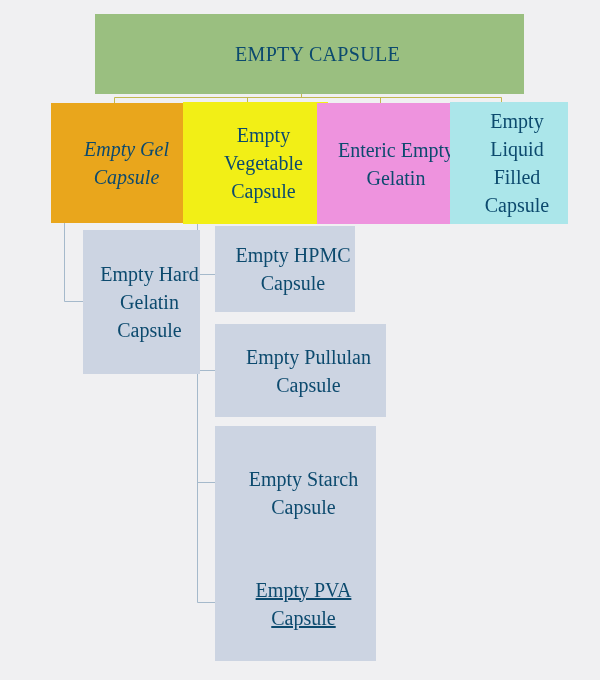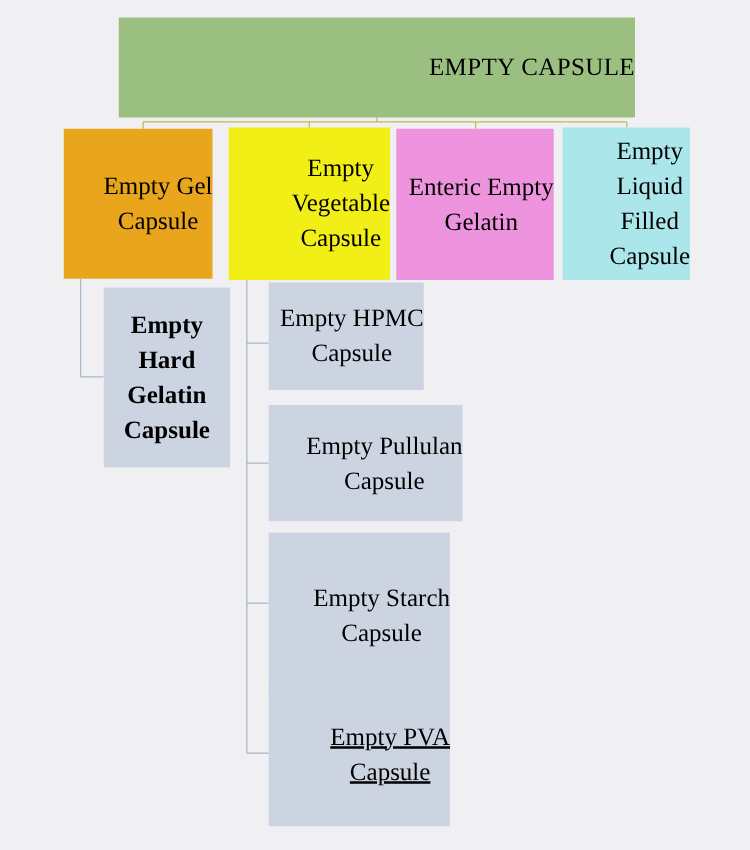--- a/index.html
+++ b/index.html
@@ -1,30 +1,30 @@
 <!DOCTYPE html>
 <html><head>
 <meta charset="utf-8">
 <style>
   html,body{margin:0;padding:0;}
   body{background:#f0f0f2;font-family:"Liberation Serif","DejaVu Serif",serif;}
   #stage{position:relative;width:600px;height:680px;background:#f0f0f2;overflow:hidden;}
   .node{
     position:absolute;
-    display:flex;align-items:center;justify-content:flex-end;
-    text-align:center;color:#000000;
-    font-size:20px;line-height:1.4;
+    display:flex;align-items:center;justify-content:center;
+    text-align:center;color:#0c4a6e;
+    font-size:20px;line-height:1.4;padding-left:16px;
   }
   .node .lbl{white-space:pre-line;}
   #root-node      {left:95px; top:14px;  width:413px;height:80px; background:#9abf80;font-size:20px;letter-spacing:.3px;}
-  #gel-node       {left:51px; top:103px; width:119px;height:120px;background:#e9a61c;}
+  #gel-node       {left:51px; top:103px; width:119px;height:120px;background:#e9a61c;font-style:italic;}
   #vegetable-node {left:183px;top:102px; width:129px;height:122px;background:#f2ef16;}
   #enteric-node   {left:317px;top:103px; width:126px;height:121px;background:#ee93de;}
   #liquid-node    {left:450px;top:102px; width:102px;height:122px;background:#abe6ea;}
-  #gelatin-node   {left:83px; top:230px; width:101px; height:144px;background:#ccd4e2;font-weight:bold;}
+  #gelatin-node   {left:83px; top:230px; width:101px; height:144px;background:#ccd4e2;}
   #hpmc-node      {left:215px;top:226px; width:124px;height:86px; background:#ccd4e2;}
   #pullulan-node  {left:215px;top:324px; width:155px;height:93px; background:#ccd4e2;}
   #starch-node    {left:215px;top:426px; width:145px;height:133px;background:#ccd4e2;}
   #pva-node       {left:215px;top:546px; width:145px;height:115px;background:#ccd4e2;text-decoration:underline;}
   #connector-svg{position:absolute;left:0;top:0;pointer-events:none;}
 </style>
 </head>
 <body>
 
 <div id="stage">

